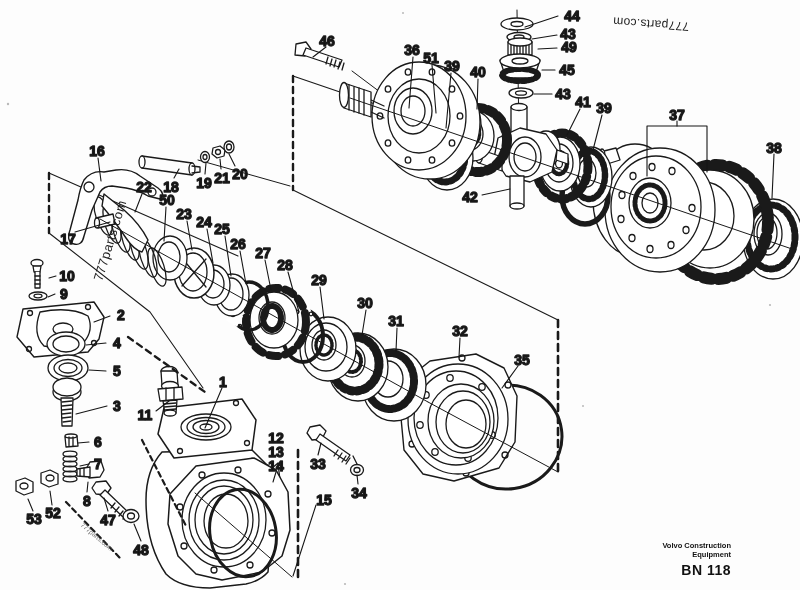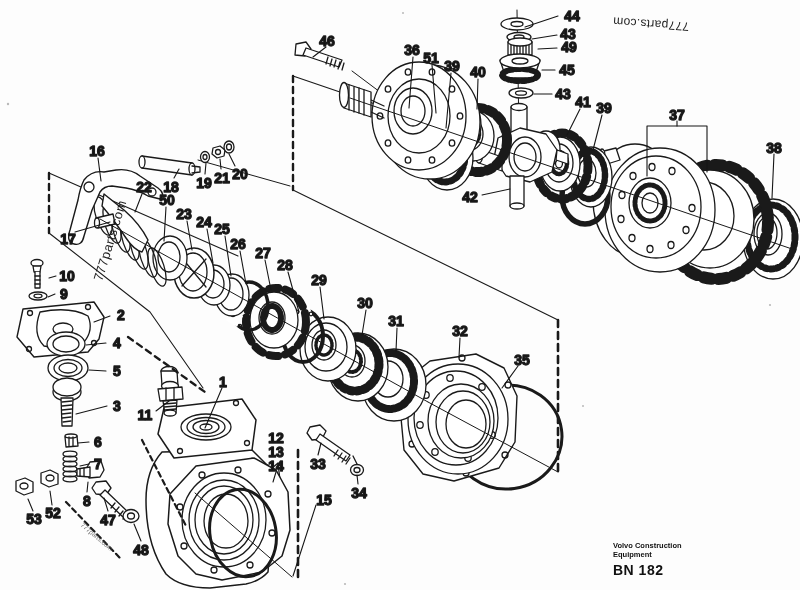--- a/index.html
+++ b/index.html
@@ -8,21 +8,21 @@
   svg{position:absolute;left:0;top:0;}
   .callout{font:bold 14px "Liberation Sans",sans-serif;fill:#111;text-anchor:middle;}
   .leader{fill:none;stroke:#161616;stroke-width:1.1;}
   .wm{position:absolute;color:#1c1c1c;white-space:nowrap;}
   .wm-left{left:50px;top:233px;width:120px;text-align:center;font-size:13px;letter-spacing:.4px;
            transform:rotate(-73deg);}
   .wm-top{left:601px;top:17px;width:100px;text-align:center;font-size:12px;letter-spacing:.3px;
           transform:rotate(184deg);}
   .wm-small{left:62px;top:533px;width:70px;text-align:center;font-size:6.5px;color:#555;
             transform:rotate(40deg);opacity:.85;}
-  .footer{position:absolute;left:613px;top:542px;width:118px;text-align:left;color:#111;}
+  .footer{position:absolute;left:613px;top:542px;width:118px;text-align:right;color:#111;}
   .footer .l{font-size:7.5px;font-weight:bold;line-height:8.5px;}
   .footer .code{font-size:14px;font-weight:bold;margin-top:3px;letter-spacing:.5px;}
 </style>
 </head>
 <body>
 
 <div class="stage">
 
 <svg width="800" height="590" viewBox="0 0 800 590" stroke="#1a1a1a" fill="none" stroke-width="1.3" stroke-linecap="round" stroke-linejoin="round">
 
@@ -569,16 +569,16 @@
       </g>
 </svg>
 
 <div class="wm wm-left">777parts.com</div>
 <div class="wm wm-top">777parts.com</div>
 <div class="wm wm-small">777parts.com</div>
 
 <div class="footer">
   <div class="l">Volvo Construction</div>
   <div class="l">Equipment</div>
-  <div class="code">BN 182</div>
+  <div class="code">BN 118</div>
 </div>
 
 </div>
 
 </body></html>

